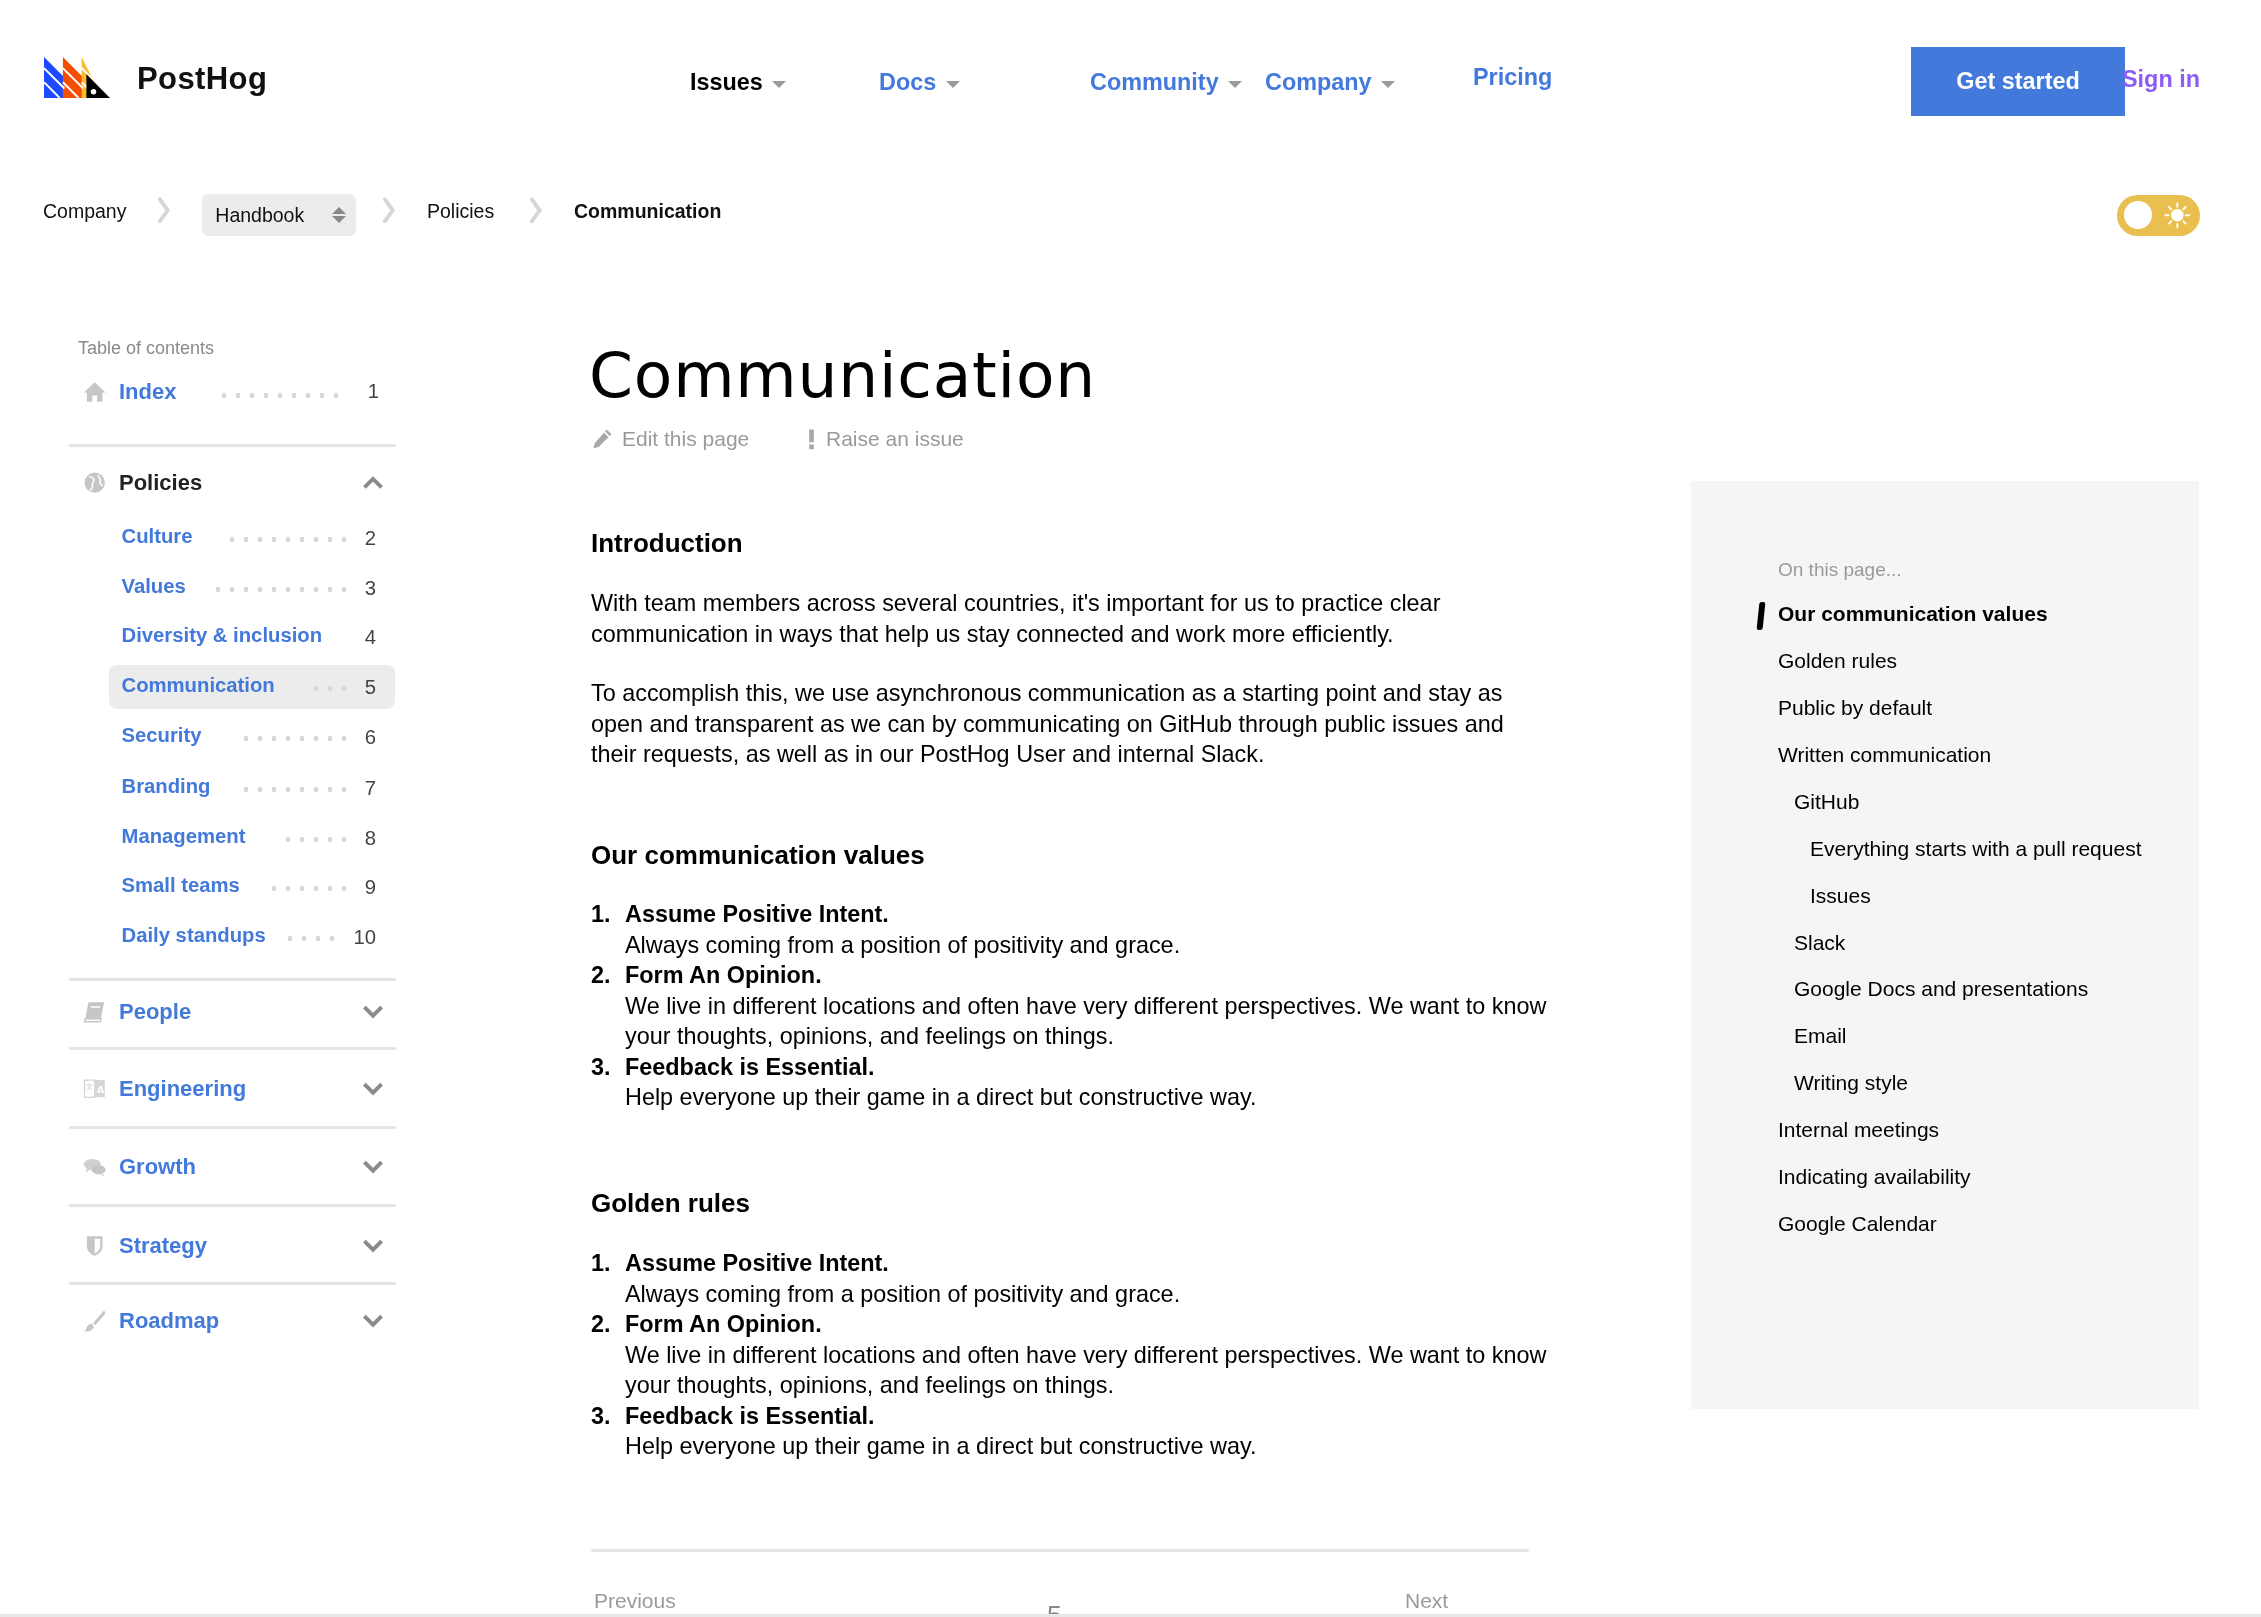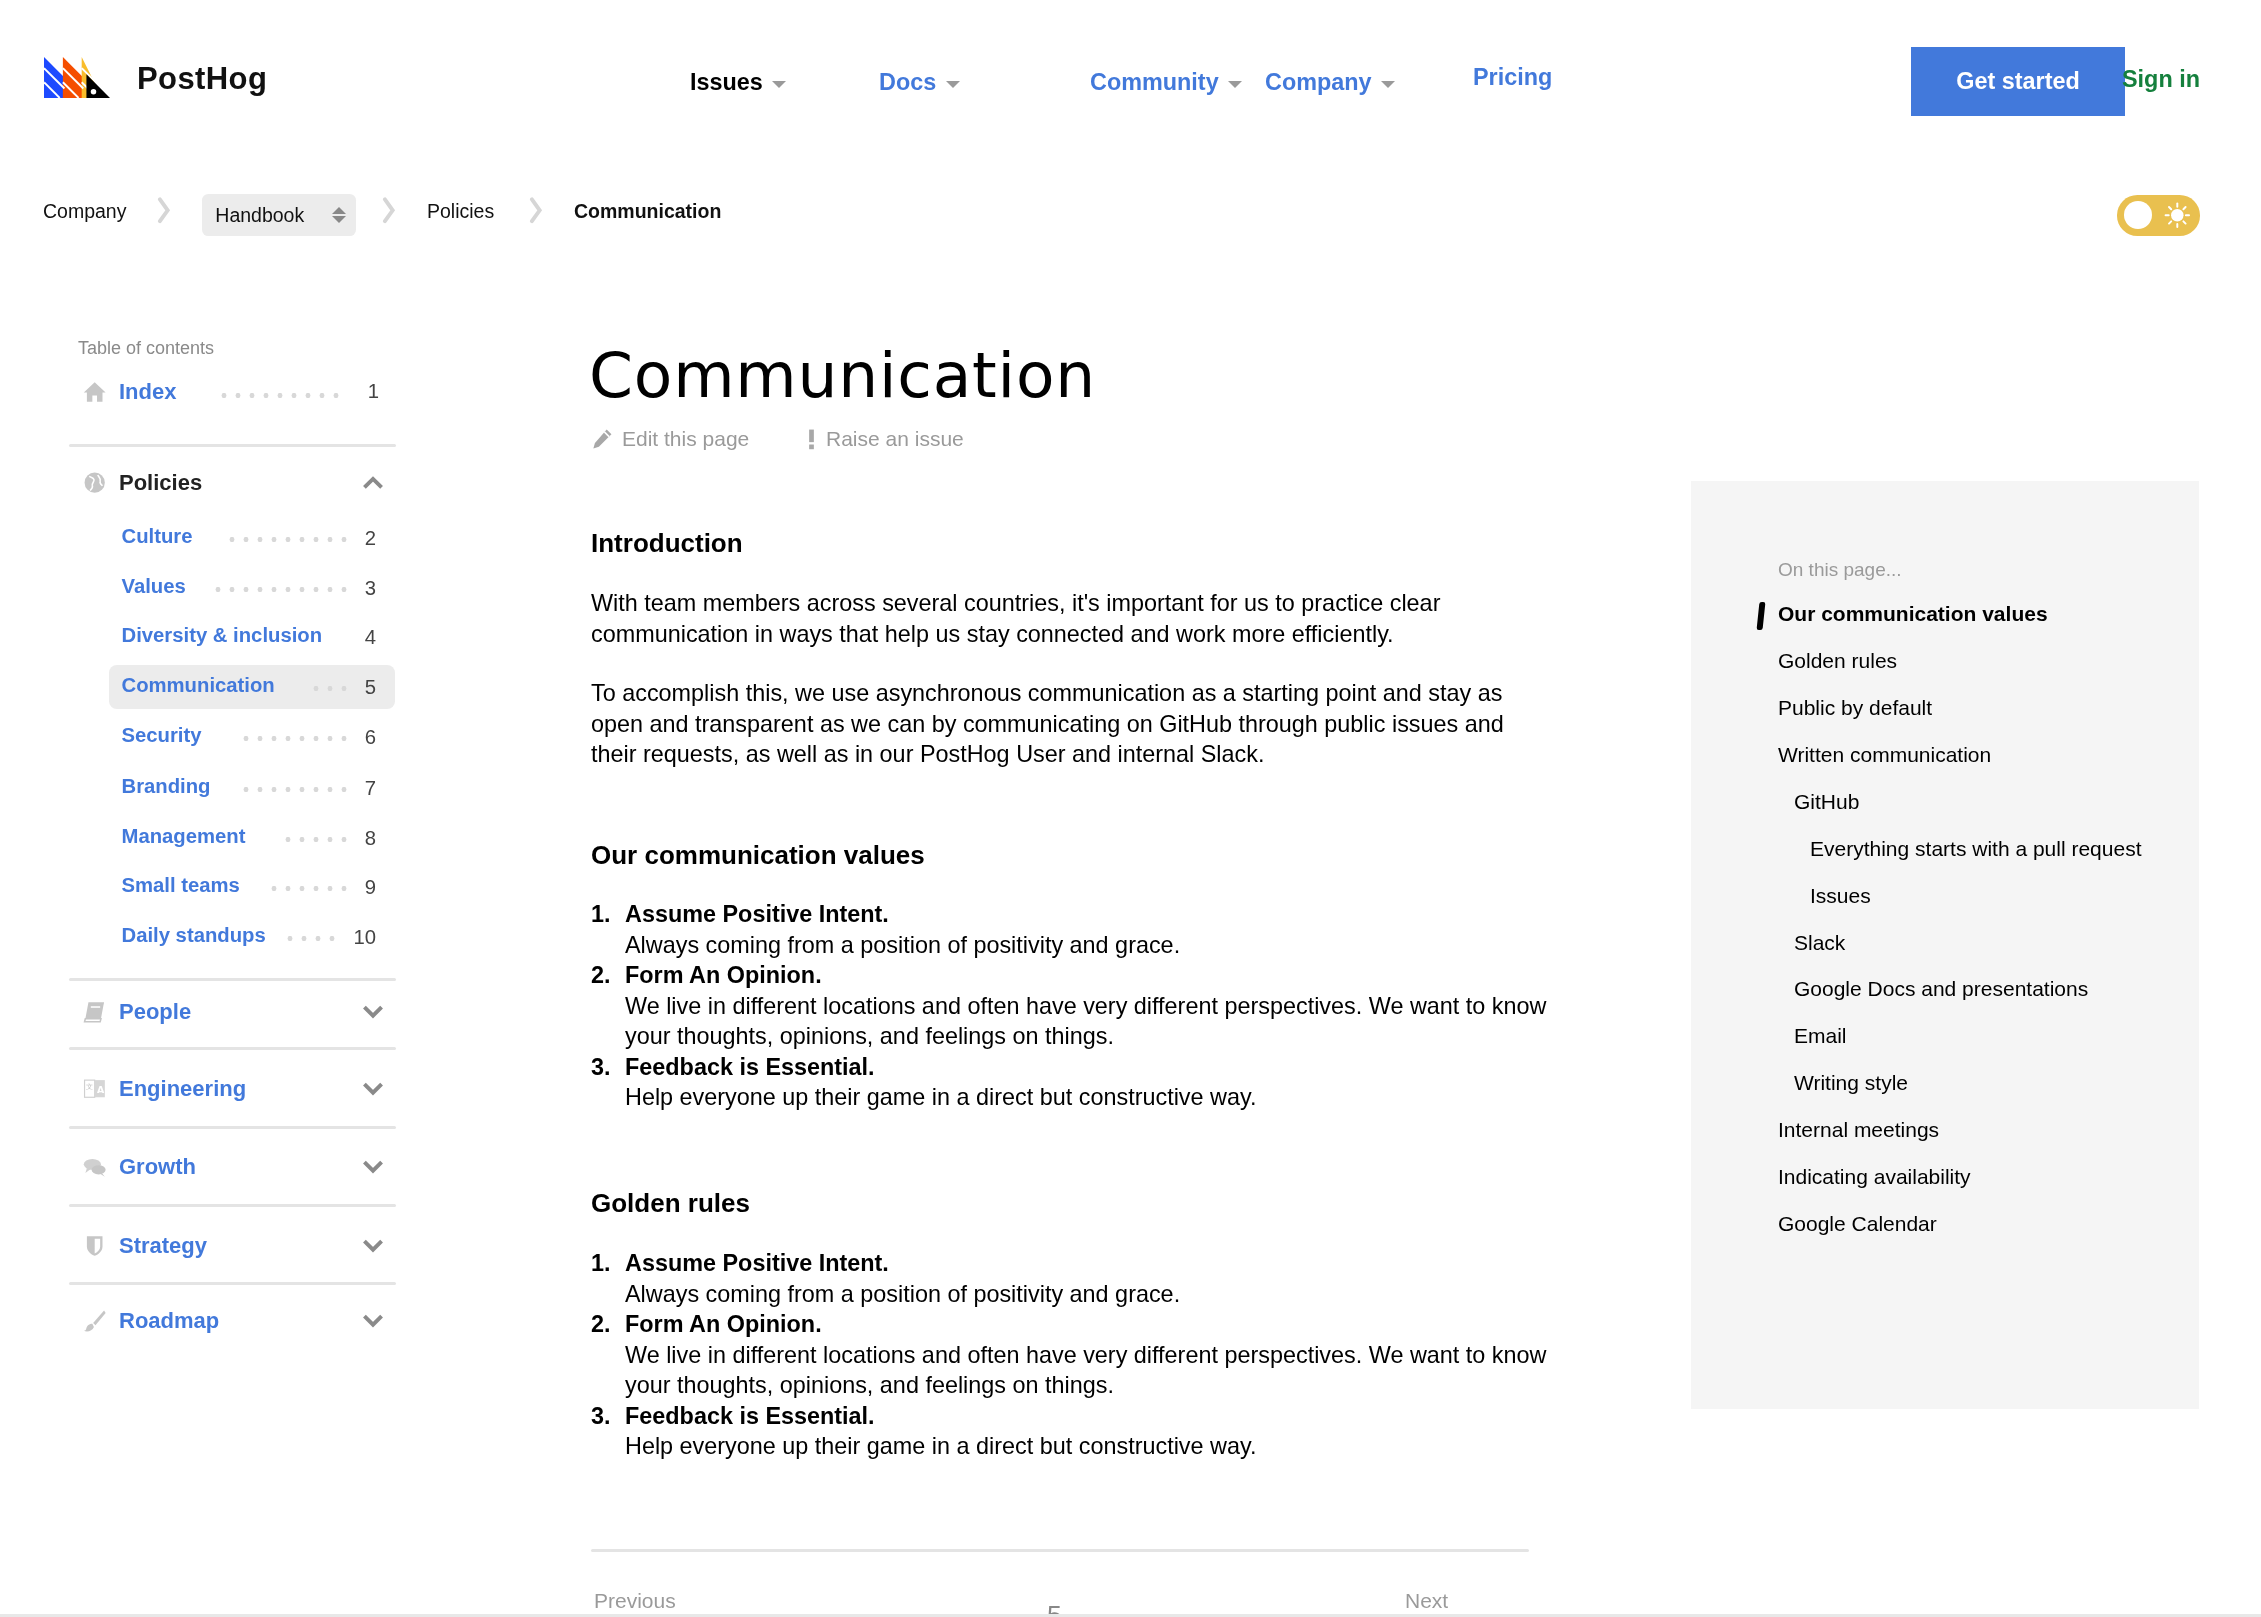--- a/index.html
+++ b/index.html
@@ -7,21 +7,21 @@
   body { position: relative; font-family: "DejaVu Sans", sans-serif; color: #000; }
   .abs { position: absolute; white-space: nowrap; }
 
   
   .logo { left: 44px; top: 57px; width: 66px; height: 41px; }
   .brand { left: 137px; top: 61px; font-size: 31px; font-weight: bold; letter-spacing: 0.4px; color: #111; font-family: "Liberation Sans", sans-serif; }
   .nav-item { top: 69px; font-size: 23.4px; font-weight: bold; color: #4279DB; display: flex; align-items: center; gap: 9.4px; font-family: "Liberation Sans", sans-serif; }
   .nav-item.dark { color: #000; }
   .nav-caret { width: 0; height: 0; border-left: 7px solid transparent; border-right: 7px solid transparent; border-top: 7.8px solid #9a9a9a; margin-top: 3.1px; }
   .btn-primary { left: 1911px; top: 47px; width: 214px; height: 69px; background: #4279DB; color: #fff; font-size: 23.4px; font-weight: bold; display: flex; align-items: center; justify-content: center; font-family: "Liberation Sans", sans-serif; }
-  .signin { left: 2122px; top: 66px; font-size: 23.4px; font-weight: bold; color: #15803d; font-family: "Liberation Sans", sans-serif; }
+  .signin { left: 2122px; top: 66px; font-size: 23.4px; font-weight: bold; color: #8b5cf6; font-family: "Liberation Sans", sans-serif; }
 
   
   .crumb { top: 200px; font-size: 19.5px; color: #111; font-family: "Liberation Sans", sans-serif; }
   .crumb.bold { font-weight: bold; }
   .crumb-sep { top: 197px; width: 15.6px; height: 26.6px; }
   .crumb-pill { left: 202px; top: 194px; width: 154px; height: 42px; background: #ececec; border-radius: 6.3px; display: flex; align-items: center; padding-left: 13.3px; gap: 28px; font-size: 19.5px; color: #111; font-family: "Liberation Sans", sans-serif; }
   .updown { display: flex; flex-direction: column; gap: 2.3px; }
   .updown .u { width: 0; height: 0; border-left: 7px solid transparent; border-right: 7px solid transparent; border-bottom: 7.8px solid #888; }
   .updown .d { width: 0; height: 0; border-left: 7px solid transparent; border-right: 7px solid transparent; border-top: 7.8px solid #888; }
   .toggle { left: 2117px; top: 195px; width: 83px; height: 41px; background: #E9C04F; border-radius: 20.3px; }

